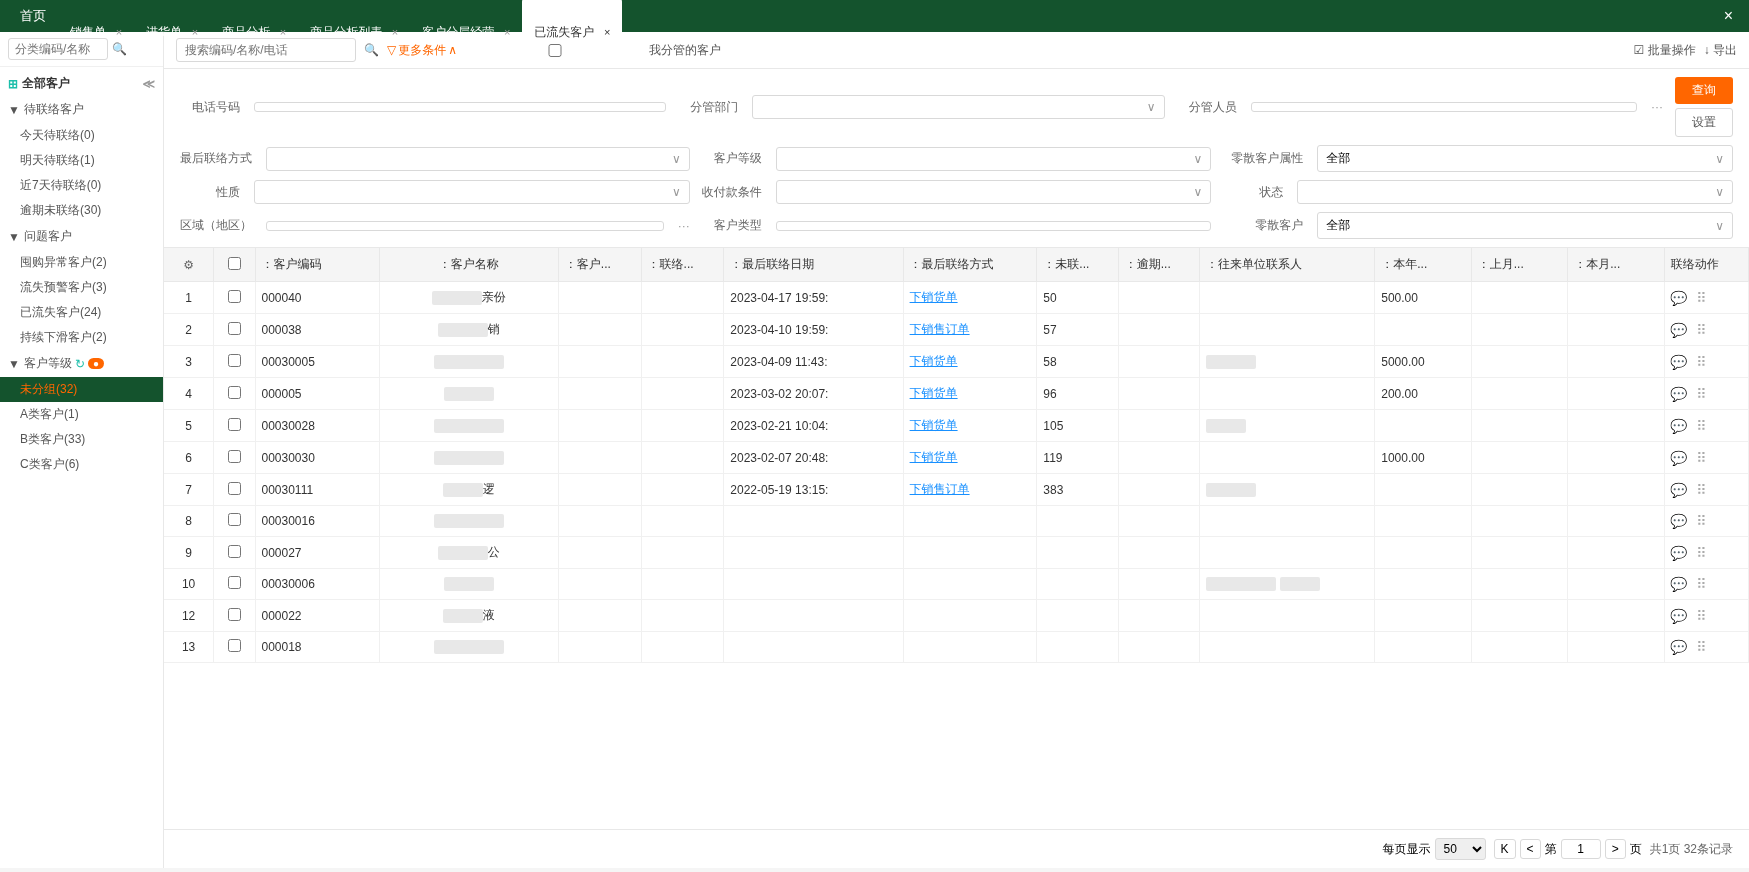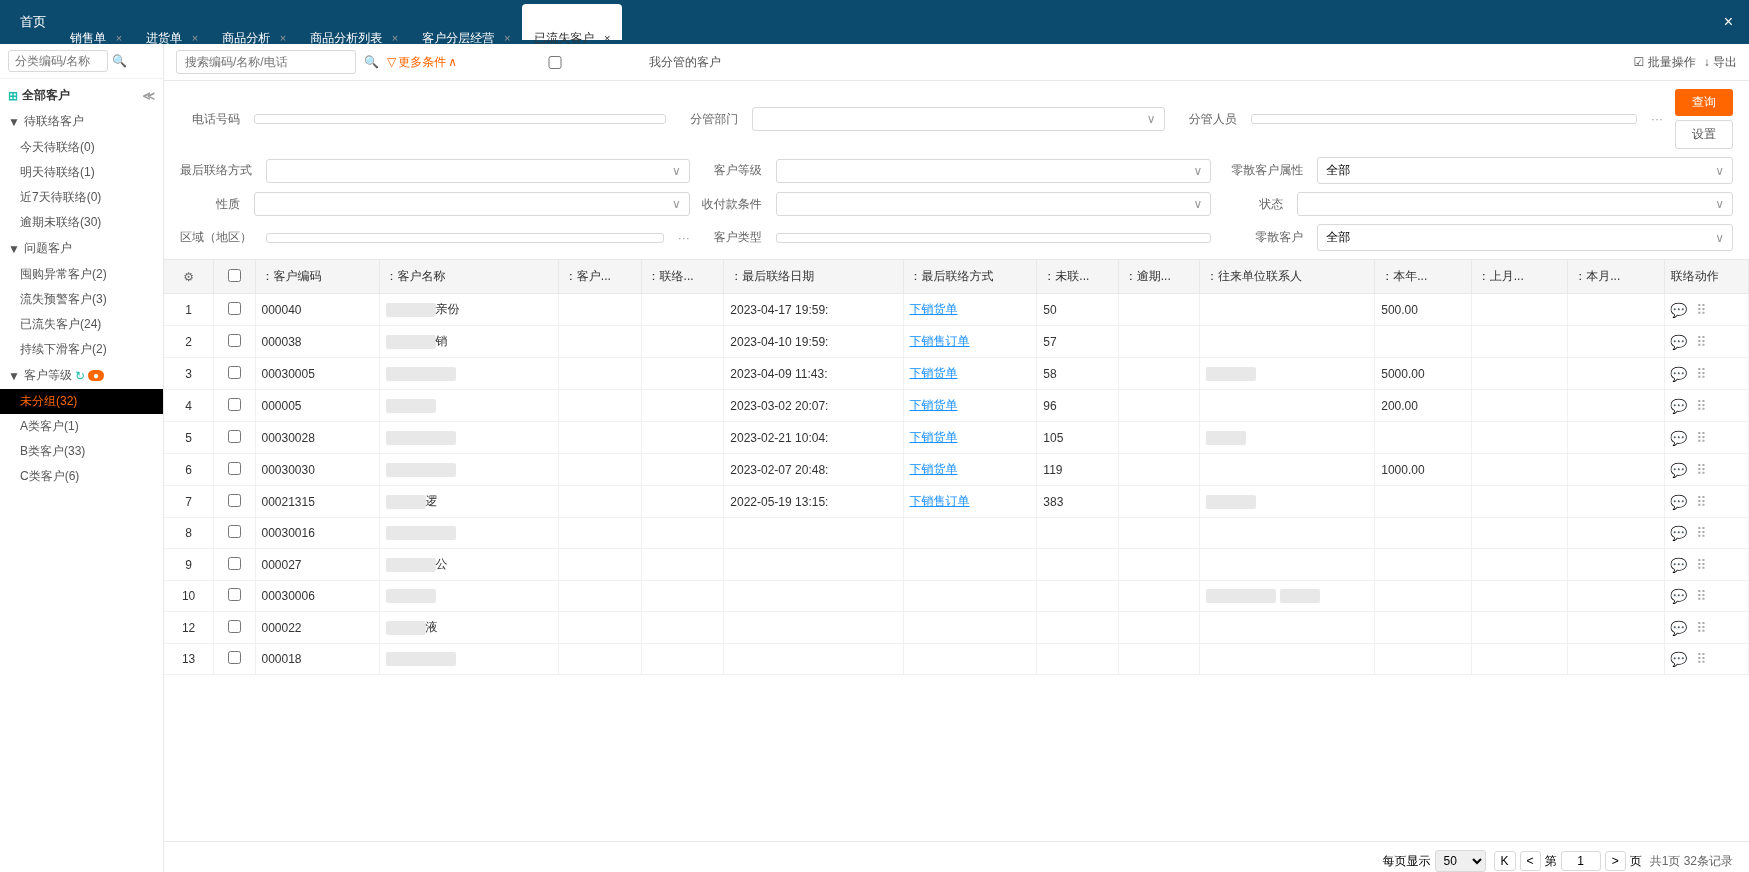--- a/index.html
+++ b/index.html
@@ -1,20 +1,20 @@
 <!DOCTYPE html>
 <html><head>
   <meta charset="utf-8">
   <style>
     * { box-sizing: border-box; margin: 0; padding: 0; font-family: 'Microsoft YaHei', Arial, sans-serif; font-size: 12px; }
     body { background: #f5f5f5; overflow: hidden; width: 1749px; height: 872px; }
 
     
     .top-nav {
-      display: flex; align-items: center; background: #0c4a6e; height: 44px; padding: 0 8px;
+      display: flex; align-items: center; background: #14532d; height: 32px; padding: 0 8px;
     }
     .top-nav .nav-item {
       padding: 16px 12px; height: 36px; line-height: 36px; color: #fff; cursor: pointer; position: relative; font-size: 13px;
     }
     .top-nav .nav-item.active {
       background: #fff; color: #333; border-radius: 4px 4px 0 0;
     }
     .top-nav .nav-item .close-btn {
       margin-left: 6px; color: #999; font-size: 11px;
     }
@@ -42,21 +42,21 @@
     }
     .sidebar-section-header .grid-icon { margin-right: 4px; color: #1dbfab; }
     .sidebar-section-header .collapse-btn { margin-left: auto; color: #999; }
     .sidebar-sub-header {
       padding: 5px 8px; color: #555; cursor: pointer; display: flex; align-items: center;
     }
     .sidebar-sub-header .arrow { margin-right: 4px; }
     .sidebar-sub-item {
       padding: 4px 8px 4px 20px; cursor: pointer; color: #555;
     }
-    .sidebar-sub-item.active { background: #000000; color: #f60; }
+    .sidebar-sub-item.active { background: #14532d; color: #f60; }
 
     
     .content-area { flex: 1; display: flex; flex-direction: column; overflow: hidden; }
 
     
     .filter-bar {
       background: #fff; padding: 6px 12px; border-bottom: 1px solid #e8e8e8; display: flex; align-items: center; gap: 8px;
     }
     .filter-bar input {
       border: 1px solid #d9d9d9; border-radius: 3px; padding: 4px 8px; width: 180px; font-size: 12px; outline: none;
@@ -145,21 +145,21 @@
     
     input[type=checkbox] { cursor: pointer; }
 
     
     ::-webkit-scrollbar { width: 6px; height: 6px; }
     ::-webkit-scrollbar-thumb { background: #ccc; border-radius: 3px; }
 
     .col-number { width: 36px; text-align: center; }
     .col-check { width: 30px; text-align: center; }
     .col-code { width: 90px; }
-    .col-name { width: 130px; }
+    .col-name { width: 130px; text-align: center; }
     .col-type { width: 60px; }
     .col-contact { width: 60px; }
     .col-date { width: 130px; }
     .col-method { width: 80px; }
     .col-uncontact { width: 55px; }
     .col-overdue { width: 55px; }
     .col-partner { width: 90px; }
     .col-year { width: 70px; }
     .col-lastmonth { width: 70px; }
     .col-thismonth { width: 70px; }
@@ -546,21 +546,21 @@
                 <div class="action-icons">
                   <span>💬</span>
                   <span>⠿</span>
                 </div>
               </td>
           </tr>
 
           <tr>
             <td class="col-number" style="text-align:center;">7</td>
             <td class="col-check"><input type="checkbox" style=""></td>
-            <td class="col-code">00021315</td>
+            <td class="col-code">00030111</td>
             <td class="col-name"><span class="td-blurred td-blurred-xs"></span><span>逻</span></td>
             <td class="col-type"></td>
             <td class="col-contact"></td>
             <td class="col-date">2022-05-19 13:15:</td>
             <td class="col-method"><a class="td-link">下销售订单</a></td>
             <td class="col-uncontact">383</td>
             <td class="col-overdue"></td>
             <td class="col-partner"><span class="td-blurred td-blurred-sm"></span></td>
             <td class="col-year"></td>
             <td class="col-lastmonth"></td>

